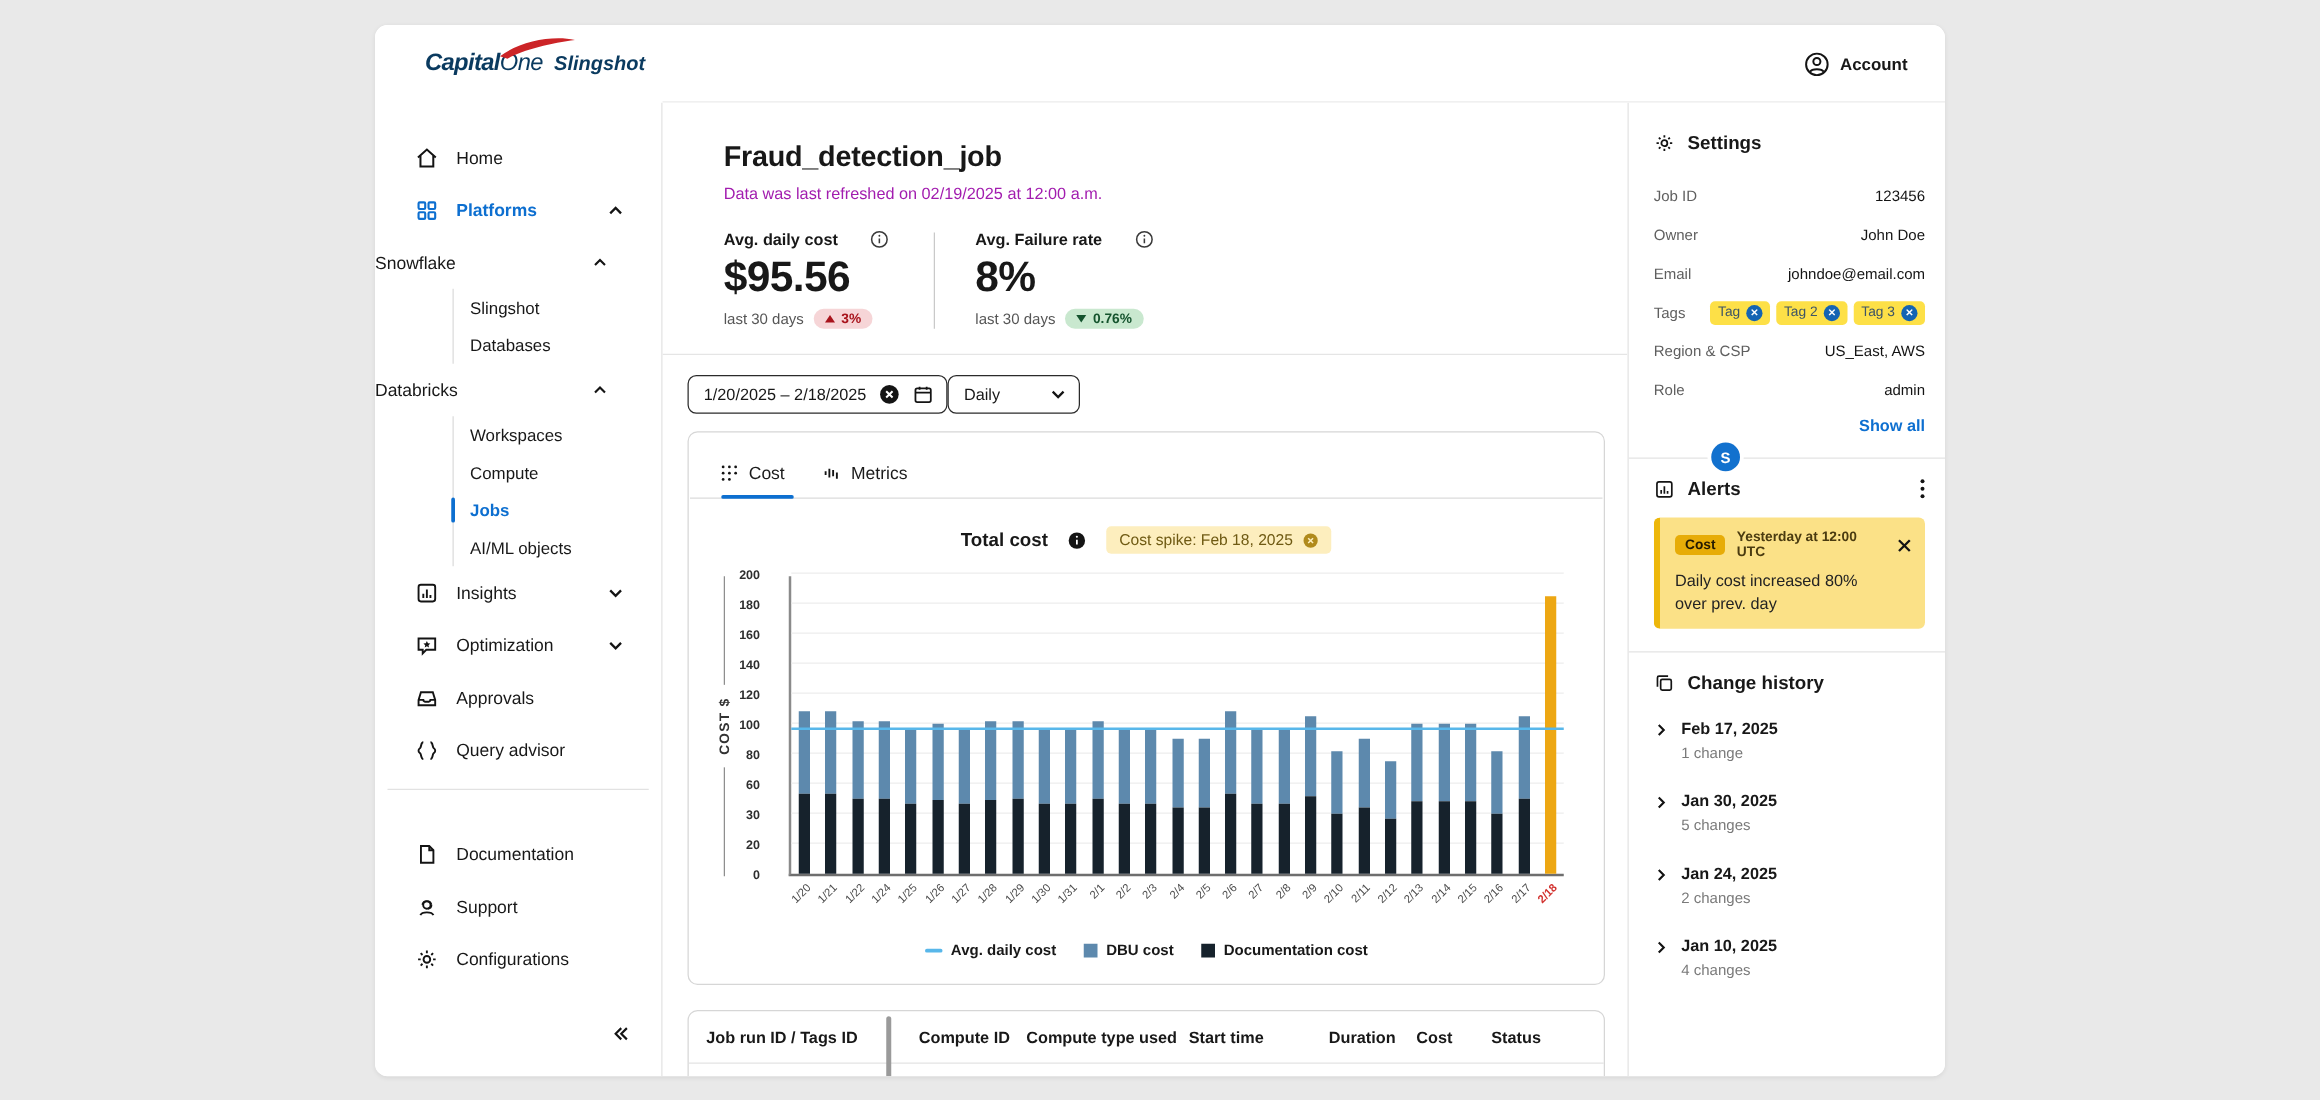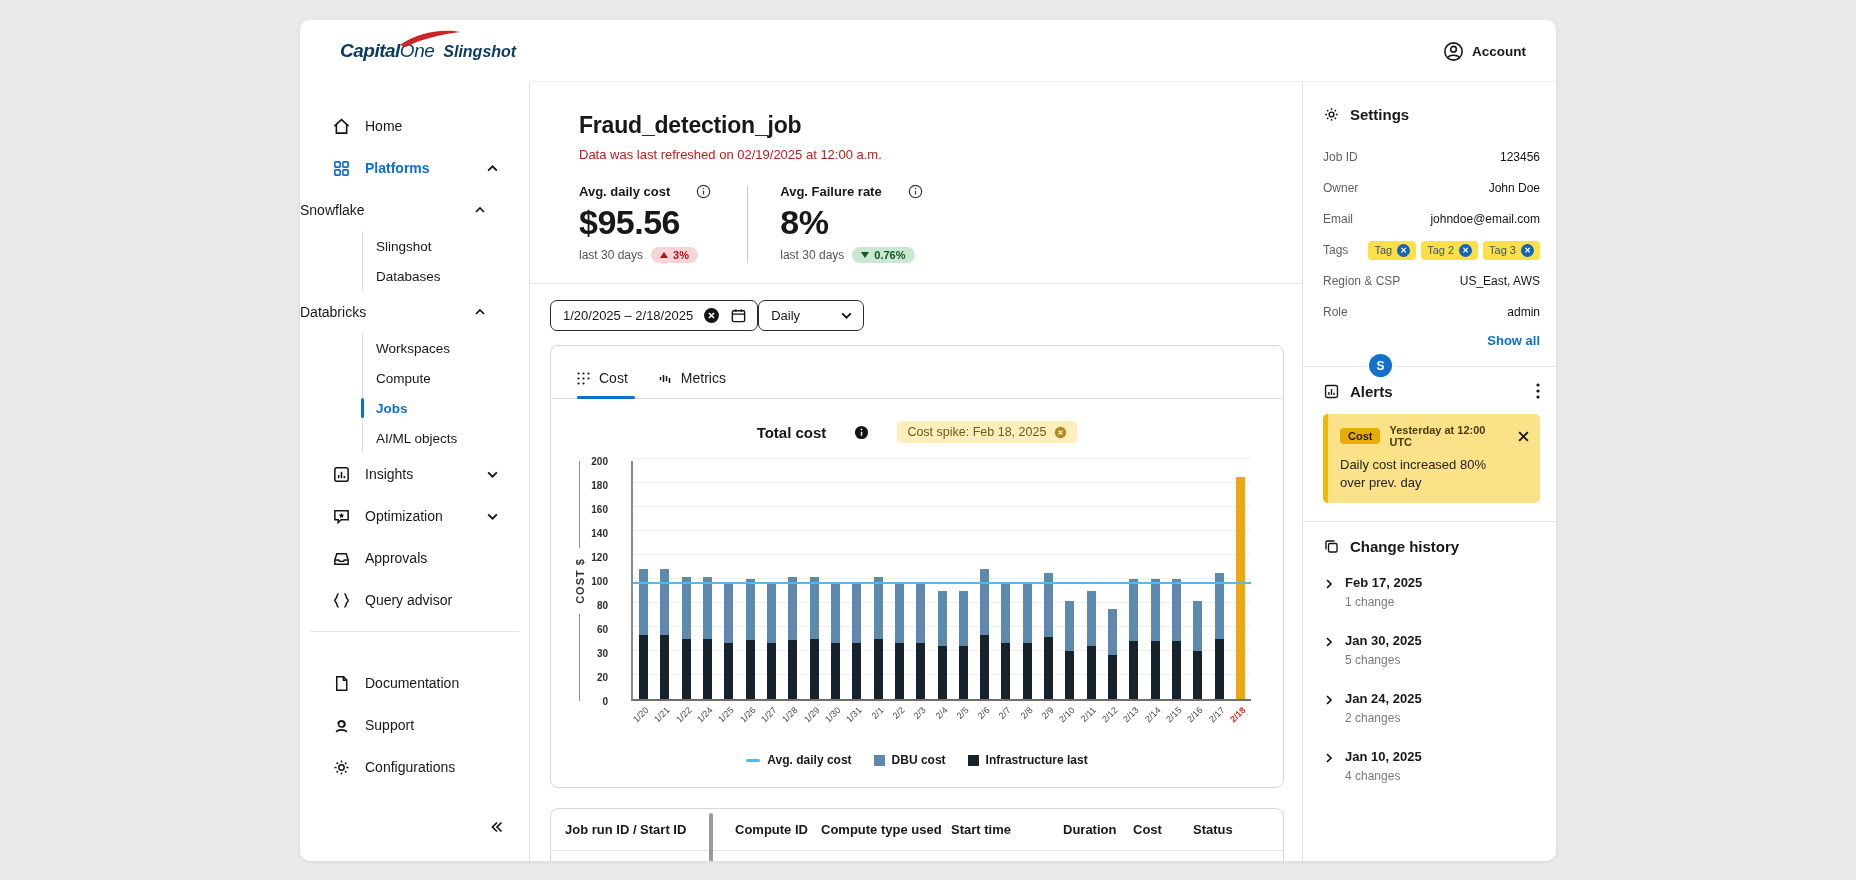--- a/index.html
+++ b/index.html
@@ -32,21 +32,21 @@
   .sub-item.active::before { content:""; position:absolute; left:-2px; top:5px; bottom:5px; width:3px; background:#0d6fd0; border-radius:2px; }
   .nav-divider { height:1px; background:#e2e2e2; margin:0 10px; }
   .nav-bottom { padding-top:30px; }
   .collapse-btn { position:absolute; right:24px; bottom:26px; cursor:pointer; }
   .icon { display:inline-flex; flex:none; }
 
   
   .main { position:absolute; left:230px; top:62px; width:772px; bottom:0; overflow:hidden; }
   .main-header { padding:30px 0 0 49px; }
   .page-title { font-size:23px; font-weight:700; letter-spacing:-.2px; }
-  .refreshed { font-size:13px; color:#b91c1c; margin-top:8px; }
+  .refreshed { font-size:13px; color:#a21caf; margin-top:8px; }
   .stats { display:flex; align-items:flex-start; margin-top:22px; }
   .stat { }
   .stat-label { display:flex; align-items:center; gap:26px; font-size:13px; font-weight:700; }
   .stat-value { font-size:34px; font-weight:600; margin-top:4px; letter-spacing:-.5px; }
   .stat-period { display:flex; align-items:center; gap:8px; margin-top:5px; font-size:12px; color:#555; }
   .pill { display:inline-flex; align-items:center; gap:5px; border-radius:10px; padding:2px 9px; font-size:11px; font-weight:700; }
   .pill.red { background:#f6d5d7; color:#a8131c; }
   .pill.green { background:#c9e8cf; color:#14532d; }
   .tri-up { width:0; height:0; border-left:4px solid transparent; border-right:4px solid transparent; border-bottom:6px solid #a8131c; }
   .tri-down { width:0; height:0; border-left:4px solid transparent; border-right:4px solid transparent; border-top:6px solid #14532d; }
@@ -56,21 +56,21 @@
   .controls { display:flex; align-items:center; margin:16px 0 0 20px; }
   .date-input { display:flex; align-items:center; gap:10px; border:1.5px solid #2b2b2b; border-radius:7px; height:31px; padding:0 10px 0 12px; font-size:13px; cursor:pointer; }
   .select { display:flex; align-items:center; justify-content:space-between; border:1.5px solid #2b2b2b; border-radius:7px; height:31px; width:106px; padding:0 10px 0 12px; font-size:13px; cursor:pointer; }
 
   
   .chart-card { margin:14px 0 0 20px; width:734px; height:443px; border:1px solid #d6d6d6; border-radius:8px; position:relative; background:#fff; }
   .tabs-row { display:flex; gap:30px; padding:24px 0 0 25px; }
   .tab { display:flex; align-items:center; gap:8px; font-size:14px; cursor:pointer; padding-bottom:12px; color:#1b1b1b; }
   .tab-track { position:relative; height:1px; background:#dcdcdc; margin:0 1px; }
   .tab-underline { position:absolute; left:25px; top:-2px; width:58px; height:3px; background:#0d6fd0; border-radius:2px; }
-  .chart-title-row { display:flex; align-items:center; justify-content:center; gap:28px; margin-top:22px; }
+  .chart-title-row { display:flex; align-items:center; justify-content:center; gap:16px; margin-top:22px; }
   .chart-title { font-size:15px; font-weight:700; }
   .spike-badge { display:flex; align-items:center; gap:8px; background:#fdeebe; color:#6f5a13; border-radius:4px; padding:4px 10px; font-size:12.5px; cursor:pointer; }
   .chart-region { position:relative; height:240px; margin-top:18px; }
   .axis-bracket { position:absolute; left:28px; top:0; height:240px; width:1px; background:#8e8e8e; }
   .axis-bracket span { position:absolute; left:50%; top:50%; transform:translate(-50%,-50%) rotate(-90deg); background:#fff; padding:0 10px; font-size:11px; font-weight:700; letter-spacing:1px; color:#333; white-space:nowrap; }
   .yaxis-labels { position:absolute; left:40px; top:0; width:32px; height:240px; }
   .ytick { position:absolute; right:15px; transform:translateY(50%); font-size:10px; font-weight:700; color:#2e2e2e; }
   .plot { position:absolute; left:80px; top:0; width:620px; height:240px; border-left:2px solid #8a8a8a; border-bottom:2px solid #6e6e6e; }
   .gridline { position:absolute; left:0; right:0; height:1px; background:#ededed; }
   .avg-line { position:absolute; left:0; right:0; height:2px; background:#58b7ea; z-index:3; }
@@ -668,28 +668,28 @@
         <div class="entry">
             <span class="sw-line" style="background: rgb(88, 183, 234);"></span>
             <span>Avg. daily cost</span>
           </div>
         <div class="entry">
             <span class="sw-box" style="background: rgb(93, 137, 173);"></span>
             <span>DBU cost</span>
           </div>
         <div class="entry">
             <span class="sw-box" style="background: rgb(22, 34, 44);"></span>
-            <span>Infrastructure last</span>
+            <span>Documentation cost</span>
           </div>
       </div>
     </div>
 
     <div class="table-card">
       <div class="tgrid thead">
-        <div>Job run ID / Start ID</div>
+        <div>Job run ID / Tags ID</div>
         <div>Compute ID</div>
         <div>Compute type used</div>
         <div>Start time</div>
         <div>Duration</div>
         <div>Cost</div>
         <div>Status</div>
         <div>CPU</div>
       </div>
       <div class="tgrid trow">
         

